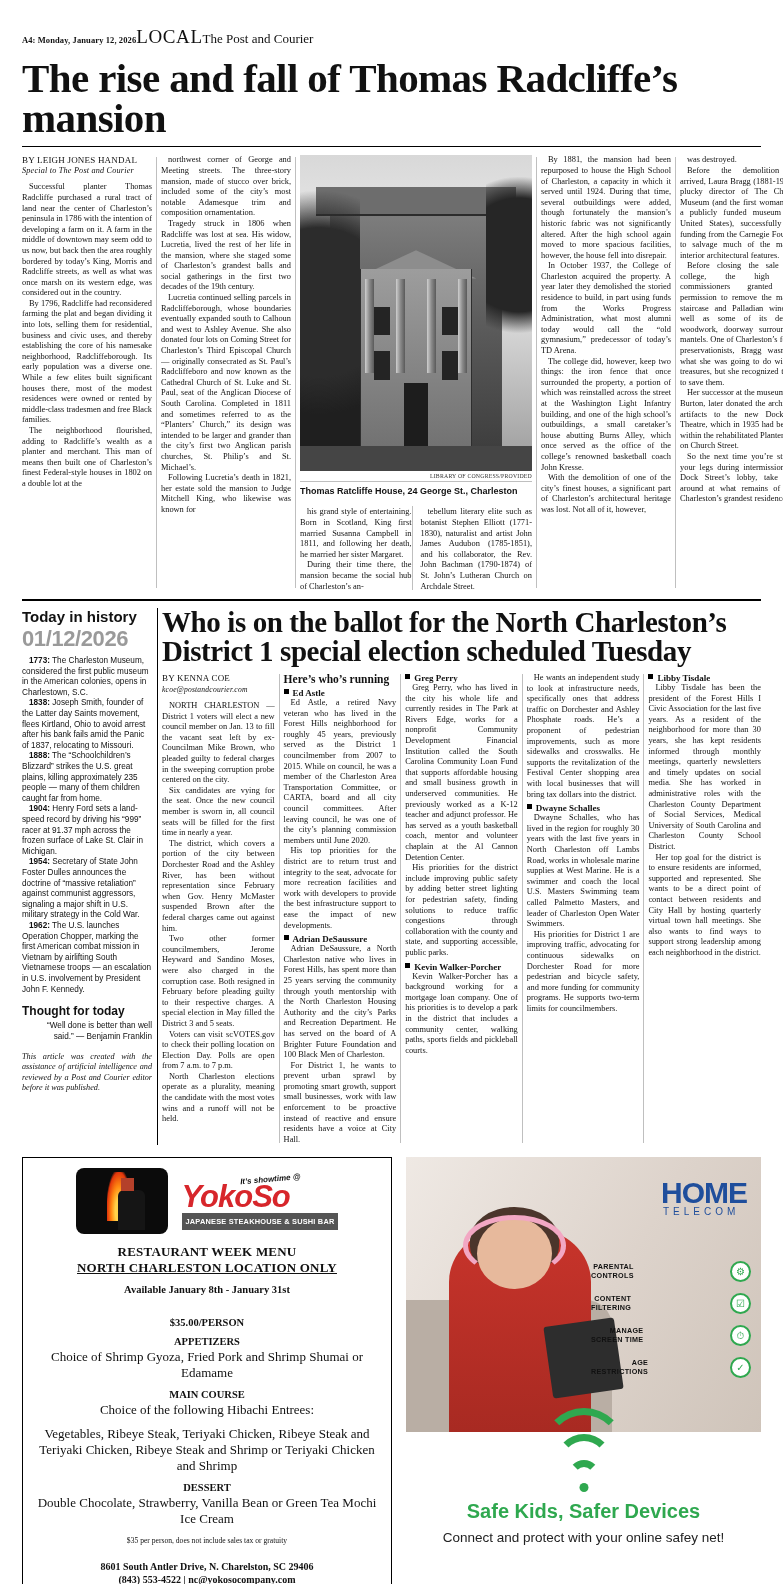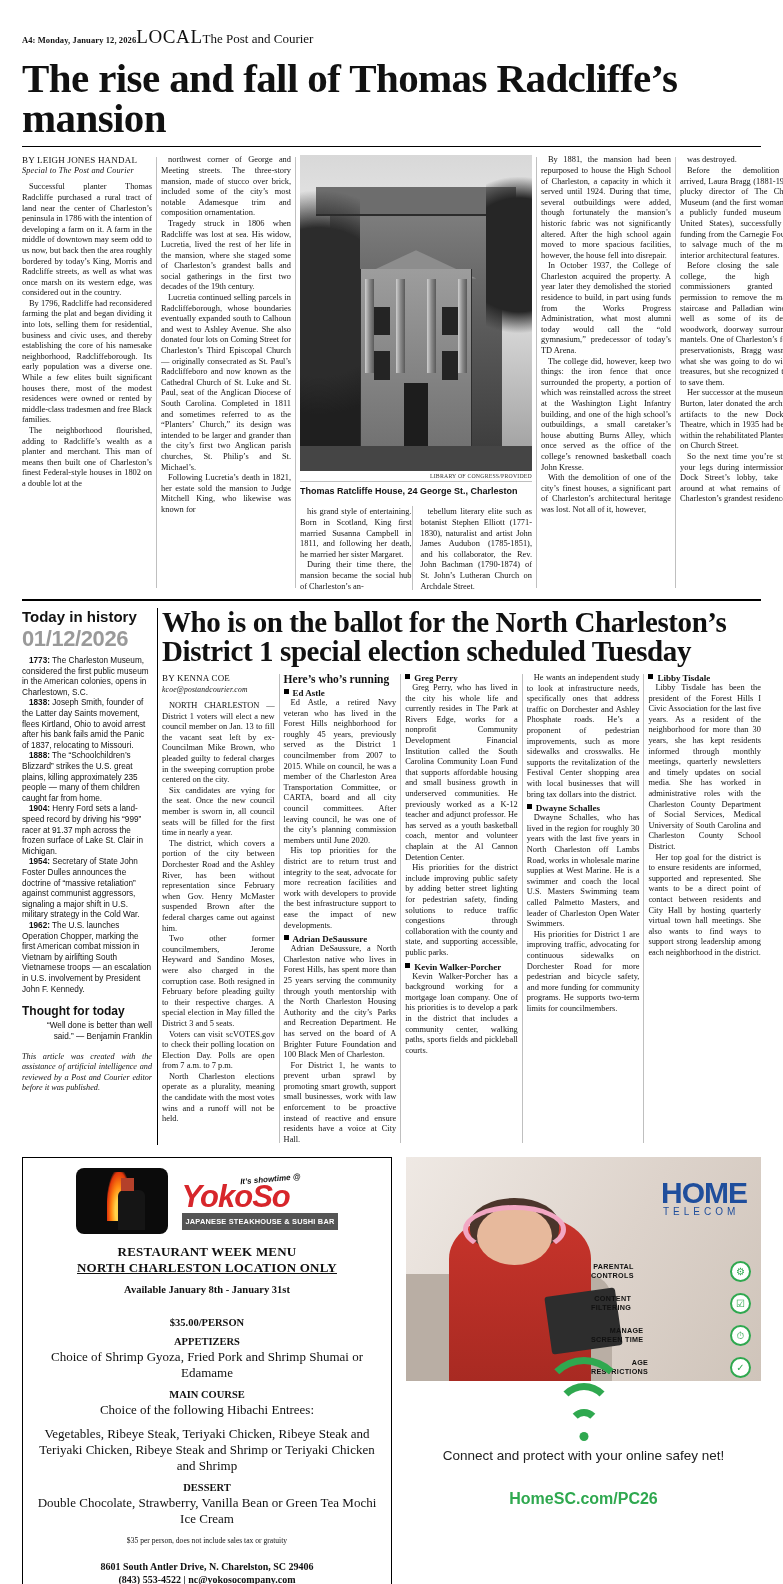--- a/index.html
+++ b/index.html
@@ -128,21 +128,21 @@
   .yk-h2 { font-size:13px; font-weight:bold; text-decoration:underline; letter-spacing:.2px;}
   .yk-line { font-size:10.5px; font-weight:bold; margin-top:8px; }
   .yk-price{ font-size:10.5px; font-weight:bold; margin-top:22px; }
   .yk-sec  { font-size:10.5px; font-weight:bold; margin-top:8px; }
   .yk-txt  { font-size:13px; margin-top:2px; }
   .yk-fine { font-size:7.6px; margin-top:9px; }
   .yk-addr { font-size:10px; font-weight:bold; margin-top:16px; }
   .yk-addr2{ font-size:10px; font-weight:bold; margin-top:2px; }
 
   .ad-home { position:relative; height:392px; overflow:hidden; background:#fff; }
-  .hc-photo { position:relative; height:224px; overflow:hidden;
+  .hc-photo { position:relative; height:275px; overflow:hidden;
       background: linear-gradient(#e7e1dc,#d8cfc8); }
   .hc-photo .wall { position:absolute; inset:0; background:linear-gradient(120deg,#efe9e4,#ddd3cb 55%,#cfc4ba); }
   .hc-photo .couch{ position:absolute; left:-4%; bottom:-4%; width:62%; height:52%; background:#b9aea4; border-radius:14px 26px 0 0;}
   .hc-photo .girl { position:absolute; left:12%; bottom:0; width:40%; height:74%;
       background:linear-gradient(#c8342b,#a82a22); border-radius:40% 40% 0 0 / 26% 26% 0 0;}
   .hc-photo .head { position:absolute; left:20%; bottom:52%; width:21%; height:26%;
       background:#e7b99c; border-radius:50%; }
   .hc-photo .hair { position:absolute; left:18%; bottom:58%; width:25%; height:24%;
       background:#4b352b; border-radius:50% 50% 40% 40%; }
   .hc-photo .hdph { position:absolute; left:16%; bottom:57%; width:29%; height:22%;
@@ -400,19 +400,20 @@
           </div>
         </div>
       </div>
       <div class="hc-bottom">
         <div class="wifi">
           <i class="a"></i>
             <i class="b"></i>
             <i class="c"></i>
             <i class="d"></i>
         </div>
+        <div class="hc-h">Safe Kids, Safer Devices</div>
         <div class="hc-s">Connect and protect with your online safey net!</div>
         <div class="hc-url">HomeSC.com/PC26</div>
       </div>
     </div>
 
   </div>
 </div>
 
 </body></html>

